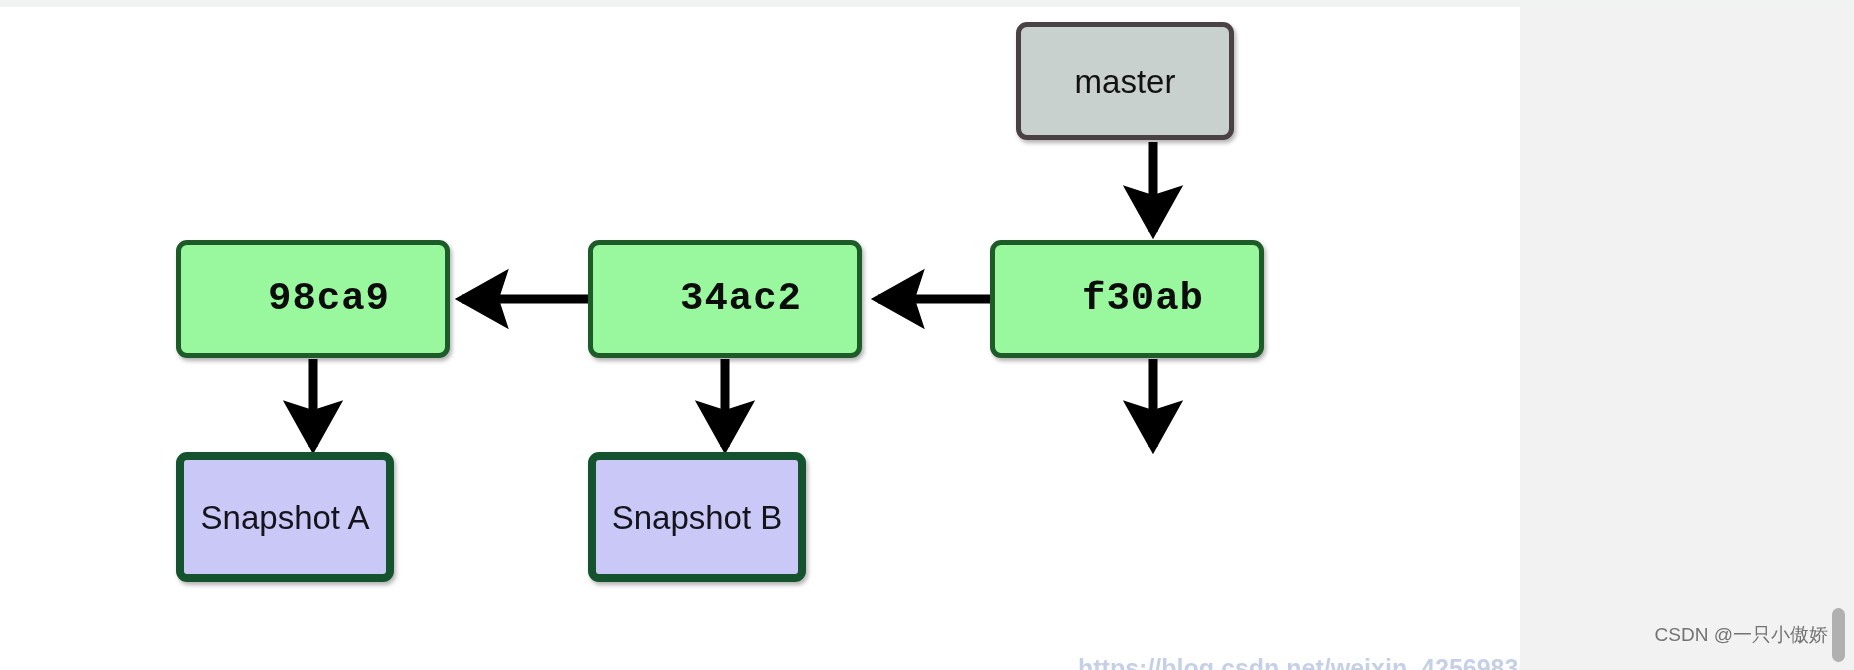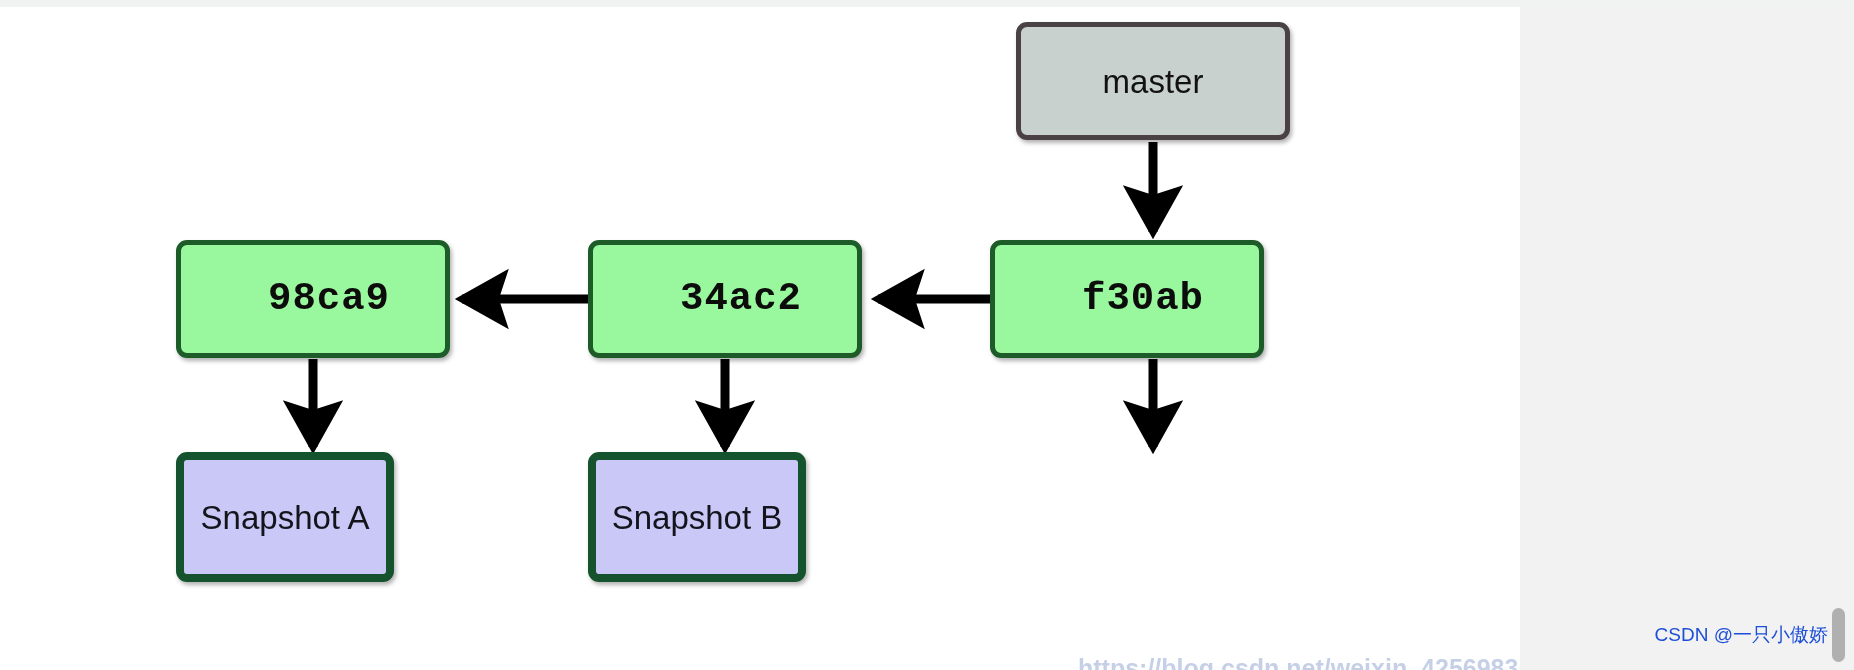--- a/index.html
+++ b/index.html
@@ -89,41 +89,41 @@
   }
   .node-snapshot .label {
     font-family: "Liberation Sans", "DejaVu Sans", sans-serif;
     font-size: 33px;
     font-weight: 400;
     color: #14141c;
   }
 
   
   .node-branch {
-    width: 274px;
+    width: 218px;
     height: 118px;
     background: #c9d1ce;
     border: 5px solid #494143;
     box-shadow: 2px 3px 4px rgba(0,0,0,0.30);
   }
   .node-branch .label {
     font-family: "Liberation Sans", "DejaVu Sans", sans-serif;
     font-size: 33px;
     font-weight: 400;
     color: #121212;
   }
 
   
   #watermark-author {
     position: absolute;
     right: 26px;
     bottom: 22px;
     font-family: "Liberation Sans", "DejaVu Sans", sans-serif;
     font-size: 19px;
-    color: #1d4ed8;
+    color: #737373;
     white-space: nowrap;
     user-select: none;
   }
 
   #watermark-url {
     position: absolute;
     left: 1078px;
     bottom: -6px;
     font-family: "Liberation Sans", "DejaVu Sans", sans-serif;
     font-size: 25px;

